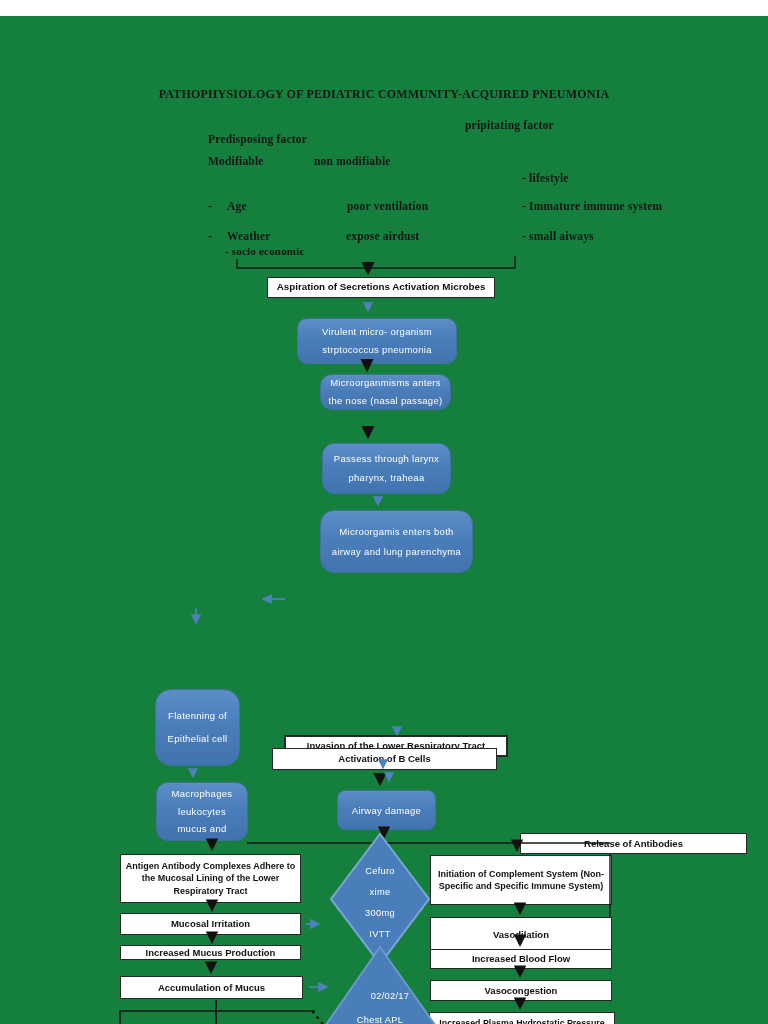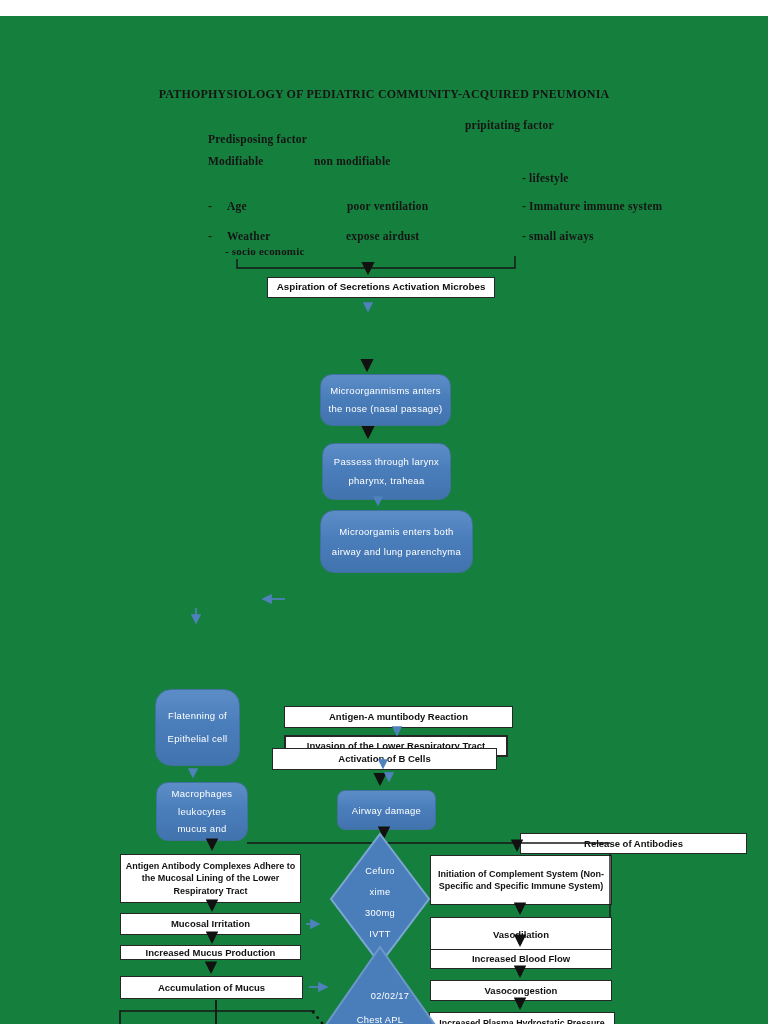--- a/index.html
+++ b/index.html
@@ -59,40 +59,41 @@
   <div class="t" style="left:522px;top:184px;">- Immature immune system</div>
 
   <div class="t" style="left:208px;top:214px;">-</div>
   <div class="t" style="left:227px;top:214px;">Weather</div>
   <div class="t" style="left:346px;top:214px;">expose airdust</div>
   <div class="t" style="left:522px;top:214px;">- small aiways</div>
   <div class="t" style="left:225px;top:229px;font-size:11px;">- socio economic</div>
 
   <div class="wbox" style="left:267px;top:261px;width:228px;height:21px;font-size:9.8px;">Aspiration of Secretions Activation Microbes</div>
 
-  <div class="wbox" style="left:284px;top:690px;width:229px;height:22px;">Antigen-A muntibody Reaction</div>
   <div class="wbox" style="left:284px;top:719px;width:224px;height:22px;border-width:2px;">Invasion of the Lower Respiratory Tract</div>
   <div class="wbox" style="left:272px;top:732px;width:225px;height:22px;z-index:2;">Activation of B Cells</div>
 
   <div class="wbox" style="left:520px;top:817px;width:227px;height:21px;">Release of Antibodies</div>
 
   <div class="wbox" style="left:120px;top:838px;width:181px;height:49px;font-size:9px;line-height:1.35;">Antigen Antibody Complexes Adhere to the Mucosal Lining of the Lower Respiratory Tract</div>
   <div class="wbox" style="left:120px;top:897px;width:181px;height:22px;">Mucosal Irritation</div>
   <div class="wbox" style="left:120px;top:929px;width:181px;height:15px;">Increased Mucus Production</div>
   <div class="wbox" style="left:120px;top:960px;width:183px;height:23px;">Accumulation of Mucus</div>
 
   <div class="wbox" style="left:430px;top:839px;width:182px;height:50px;font-size:9px;line-height:1.35;">Initiation of Complement System (Non-Specific and Specific Immune System)</div>
   <div class="wbox" style="left:430px;top:901px;width:182px;height:36px;">Vasodilation</div>
   <div class="wbox" style="left:430px;top:933px;width:182px;height:20px;">Increased Blood Flow</div>
   <div class="wbox" style="left:430px;top:964px;width:182px;height:21px;">Vasocongestion</div>
   <div class="wbox" style="left:429px;top:996px;width:186px;height:22px;font-size:8.8px;">Increased Plasma Hydrostatic Pressure</div>
 
-  <div class="bbox" style="left:320px;top:358px;width:131px;height:52px;border-radius:12px;line-height:1.9;">Microorganmisms anters
+  <div class="bbox" style="left:297px;top:302px;width:160px;height:46px;border-radius:10px;line-height:1.85;">Virulent micro- organism
+strptococcus pneumonia</div>
+  <div class="bbox" style="left:320px;top:358px;width:131px;height:36px;border-radius:12px;line-height:1.9;">Microorganmisms anters
 the nose (nasal passage)</div>
-  <div class="bbox" style="left:322px;top:427px;width:129px;height:57px;border-radius:12px;line-height:1.9;">Passess through larynx
+  <div class="bbox" style="left:322px;top:427px;width:129px;height:51px;border-radius:12px;line-height:1.9;">Passess through larynx
 pharynx, traheaa</div>
   <div class="bbox" style="left:155px;top:673px;width:85px;height:77px;border-radius:16px;line-height:2.4;">Flatenning of
 Epithelial cell</div>
   <div class="bbox" style="left:320px;top:494px;width:153px;height:63px;border-radius:14px;line-height:2.1;">Microorgamis enters both
 airway and lung parenchyma</div>
   <div class="bbox" style="left:156px;top:766px;width:92px;height:59px;border-radius:12px;line-height:1.85;">Macrophages
 leukocytes
 mucus and</div>
   <div class="bbox" style="left:337px;top:774px;width:99px;height:40px;border-radius:8px;">Airway damage</div>
 

